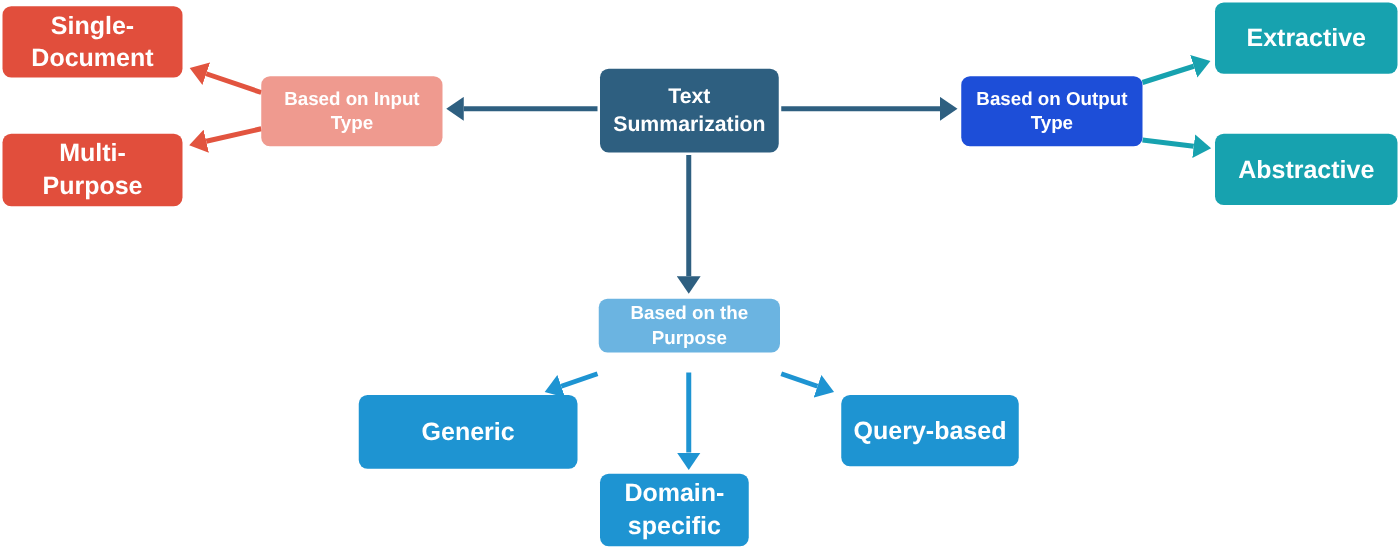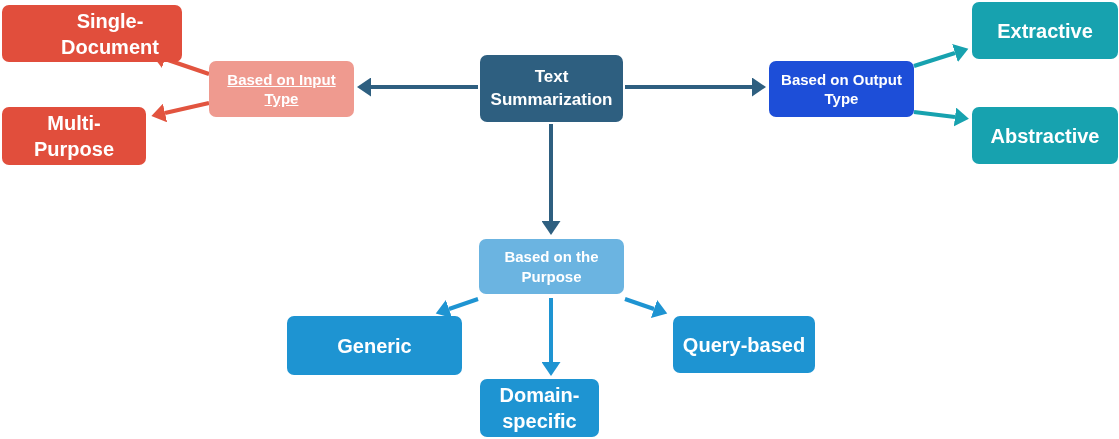--- a/index.html
+++ b/index.html
@@ -47,27 +47,27 @@
   }
   .node .label {
     white-space: pre-line;
     line-height: 1.3;
   }
   .leaf { font-size: 20px; }
   .hub  { font-size: 15px; }
   .root { font-size: 17px; }
 
   #n-root     { left: 480px; top: 55px;  width: 143px; height: 67px; }
-  #n-input    { left: 209px; top: 61px;  width: 145px; height: 56px; text-decoration: underline; }
-  #n-single   { left: 2px;   top: 5px;   width: 144px; height: 57px; padding-left: 36px; }
+  #n-input    { left: 209px; top: 61px;  width: 145px; height: 56px; }
+  #n-single   { left: 2px;   top: 5px;   width: 144px; height: 57px; }
   #n-multi    { left: 2px;   top: 107px; width: 144px; height: 58px; }
   #n-output   { left: 769px; top: 61px;  width: 145px; height: 56px; }
   #n-extract  { left: 972px; top: 2px;   width: 146px; height: 57px; }
   #n-abstract { left: 972px; top: 107px; width: 146px; height: 57px; }
-  #n-purpose  { left: 479px; top: 239px; width: 145px; height: 55px; }
+  #n-purpose  { left: 479px; top: 239px; width: 145px; height: 43px; }
   #n-generic  { left: 287px; top: 316px; width: 175px; height: 59px; }
   #n-domain   { left: 480px; top: 379px; width: 119px; height: 58px; }
   #n-query    { left: 673px; top: 316px; width: 142px; height: 57px; }
 </style>
 </head>
 <body>
 
 <svg id="connectors" viewBox="0 0 1119 439" xmlns="http://www.w3.org/2000/svg">
   <defs>
     <marker id="mk-dark" markerUnits="userSpaceOnUse" markerWidth="15" markerHeight="19" refX="0" refY="9.5" orient="auto">

